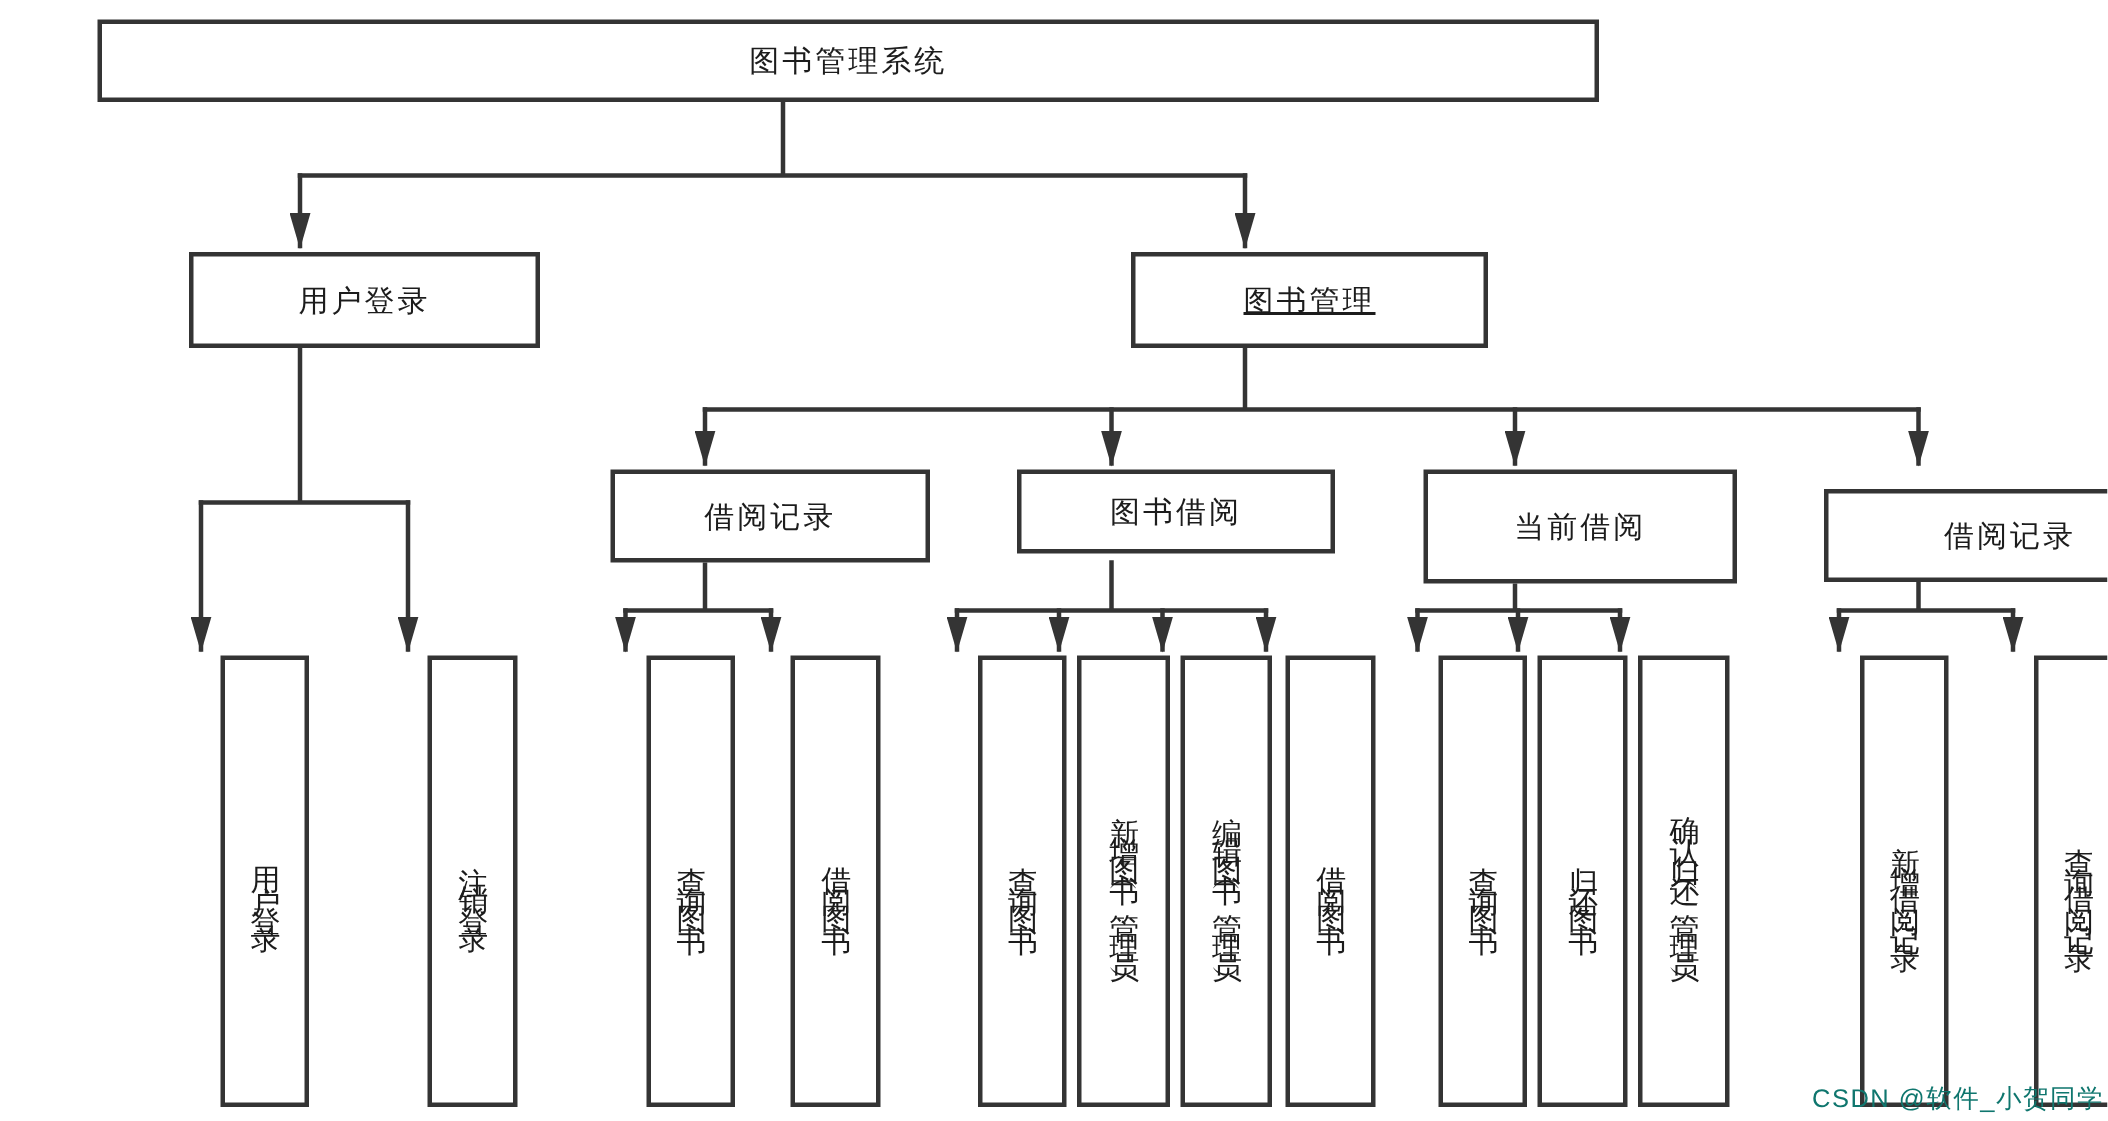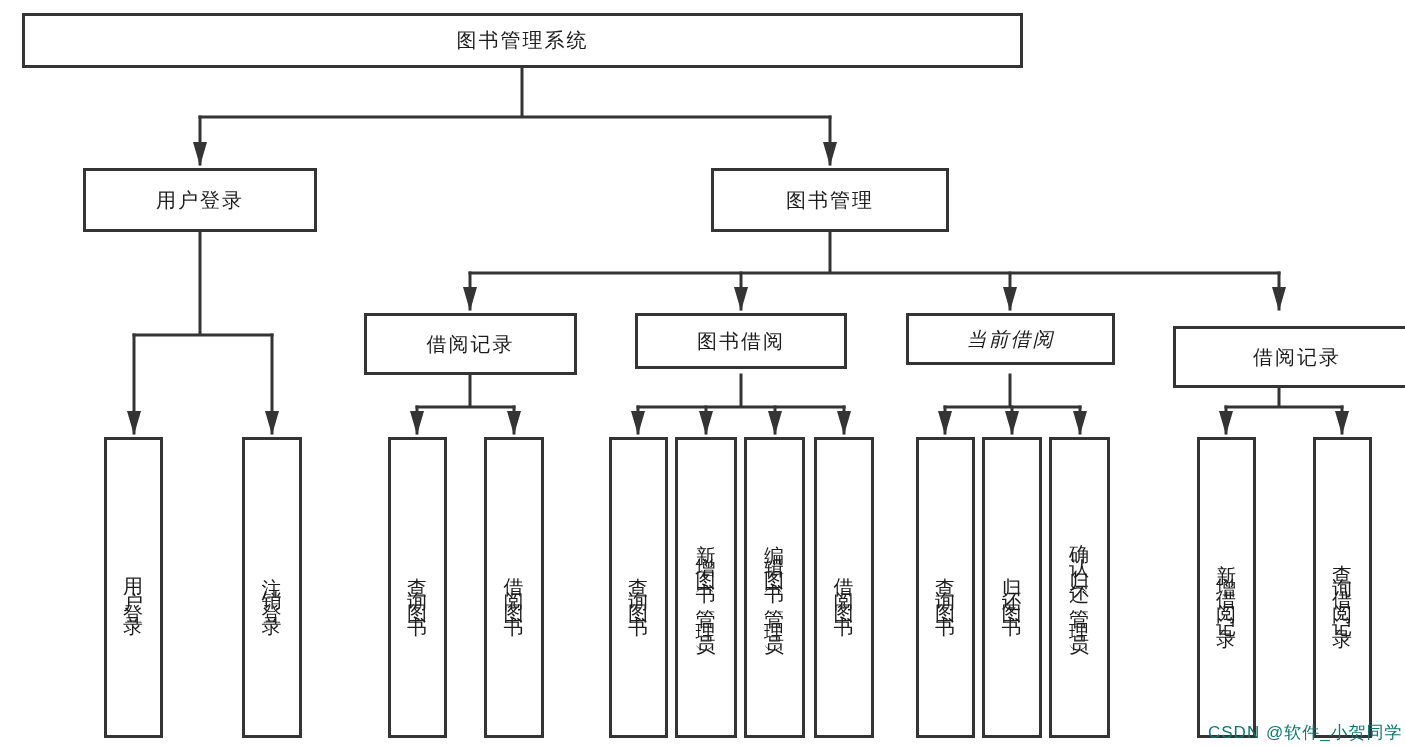--- a/index.html
+++ b/index.html
@@ -25,35 +25,36 @@
     position: absolute;
     box-sizing: border-box;
     border: 3px solid #343434;
     background: #ffffff;
     color: #1c1c1c;
     display: flex;
     align-items: center;
     justify-content: center;
     font-size: 20px;
     letter-spacing: 2px;
+    margin-left: 43px;
   }
   .node.vert {
     writing-mode: vertical-rl;
     text-orientation: mixed;
     letter-spacing: 13px;
     line-height: 1;
     text-align: center;
   }
   
   .n-root  { left: 22px;  top: 13px;  width: 1001px; height: 55px; }
   .n-l2-0  { left: 83px;  top: 168px; width: 234px;  height: 64px; }
-  .n-l2-1  { left: 711px; top: 168px; width: 238px;  height: 64px; }
+  .n-l2-1  { left: 711px; top: 168px; width: 238px;  height: 64px; text-decoration: underline; }
   .n-l3-0  { left: 364px; top: 313px; width: 213px;  height: 62px; }
   .n-l3-1  { left: 635px; top: 313px; width: 212px;  height: 56px; }
-  .n-l3-2  { left: 906px; top: 313px; width: 209px;  height: 52px; font-style: italic; }
+  .n-l3-2  { left: 906px; top: 313px; width: 209px;  height: 76px; }
   .n-l3-3  { left: 1173px;top: 326px; width: 248px;  height: 62px; }
   .leaf    { top: 437px; height: 301px; width: 59px; }
   .n-g1-0  { left: 104px; }
   .n-g1-1  { left: 242px; width: 60px; }
   .n-g2-0  { left: 388px; }
   .n-g2-1  { left: 484px; width: 60px; }
   .n-g3-0  { left: 609px; }
   .n-g3-1  { left: 675px; width: 62px; }
   .n-g3-2  { left: 744px; width: 61px; }
   .n-g3-3  { left: 814px; width: 60px; }

